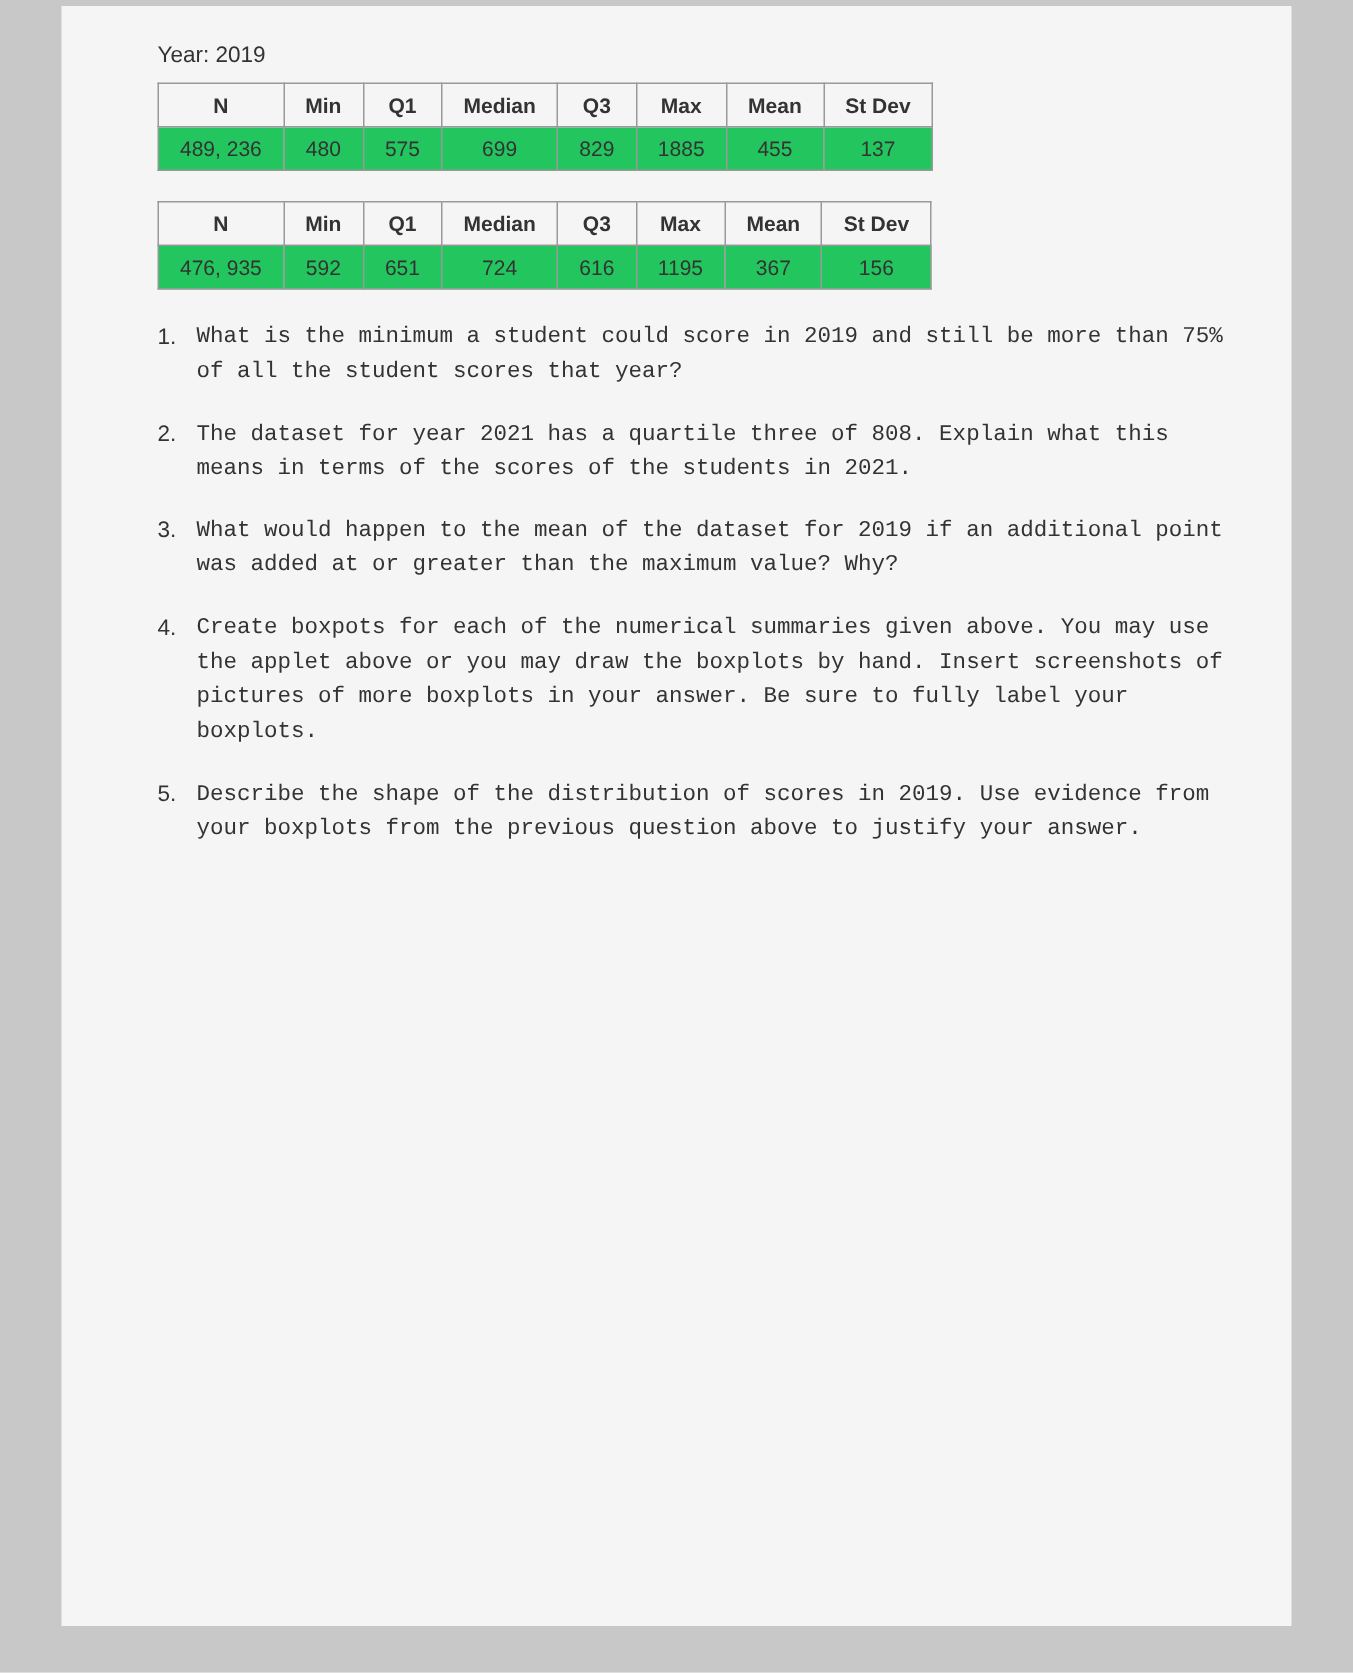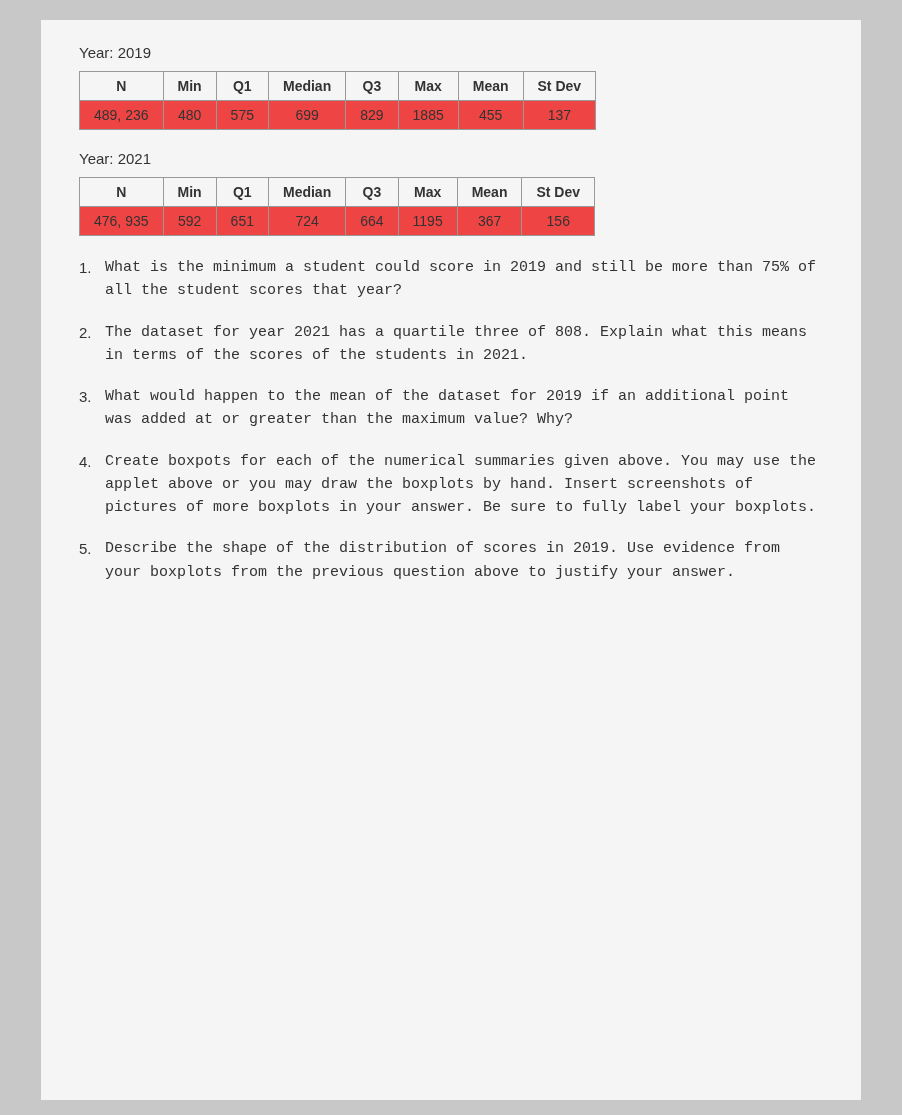--- a/index.html
+++ b/index.html
@@ -14,22 +14,22 @@
       justify-content: center;
       align-items: flex-start;
       min-height: 1115px;
       font-family: Arial, sans-serif;
     }
 
     .page-container {
       background-color: #f5f5f5;
       width: 820px;
       min-height: 1080px;
-      margin: 20px auto;
-      padding: 24px 40px 40px 38px;
+      margin: 4px auto;
+      padding: 24px 40px 40px 64px;
     }
 
     .year-label {
       font-size: 15px;
       color: #333;
       margin-bottom: 10px;
     }
 
     .stats-table {
       border-collapse: collapse;
@@ -43,21 +43,21 @@
       padding: 6px 14px;
       text-align: center;
     }
 
     .stats-table thead td {
       font-weight: bold;
       background-color: #f5f5f5;
     }
 
     .stats-table tbody td {
-      background-color: #ef4444;
+      background-color: #22c55e;
     }
 
     .year-section {
       margin-bottom: 6px;
     }
 
     .questions-section {
       margin-top: 16px;
     }
 
@@ -109,41 +109,40 @@
             <td>829</td>
             <td>1885</td>
             <td>455</td>
             <td>137</td>
           </tr>
       </tbody>
     </table>
   </div>
 
   <div class="year-section">
-    <div class="year-label">Year: 2021</div>
     <table class="stats-table">
       <thead>
         <tr id="headers-2021">
             <td>N</td>
             <td>Min</td>
             <td>Q1</td>
             <td>Median</td>
             <td>Q3</td>
             <td>Max</td>
             <td>Mean</td>
             <td>St Dev</td>
           </tr>
       </thead>
       <tbody>
         <tr id="row-2021">
             <td>476, 935</td>
             <td>592</td>
             <td>651</td>
             <td>724</td>
-            <td>664</td>
+            <td>616</td>
             <td>1195</td>
             <td>367</td>
             <td>156</td>
           </tr>
       </tbody>
     </table>
   </div>
 
   <div class="questions-section">
     <div id="questions-list">

